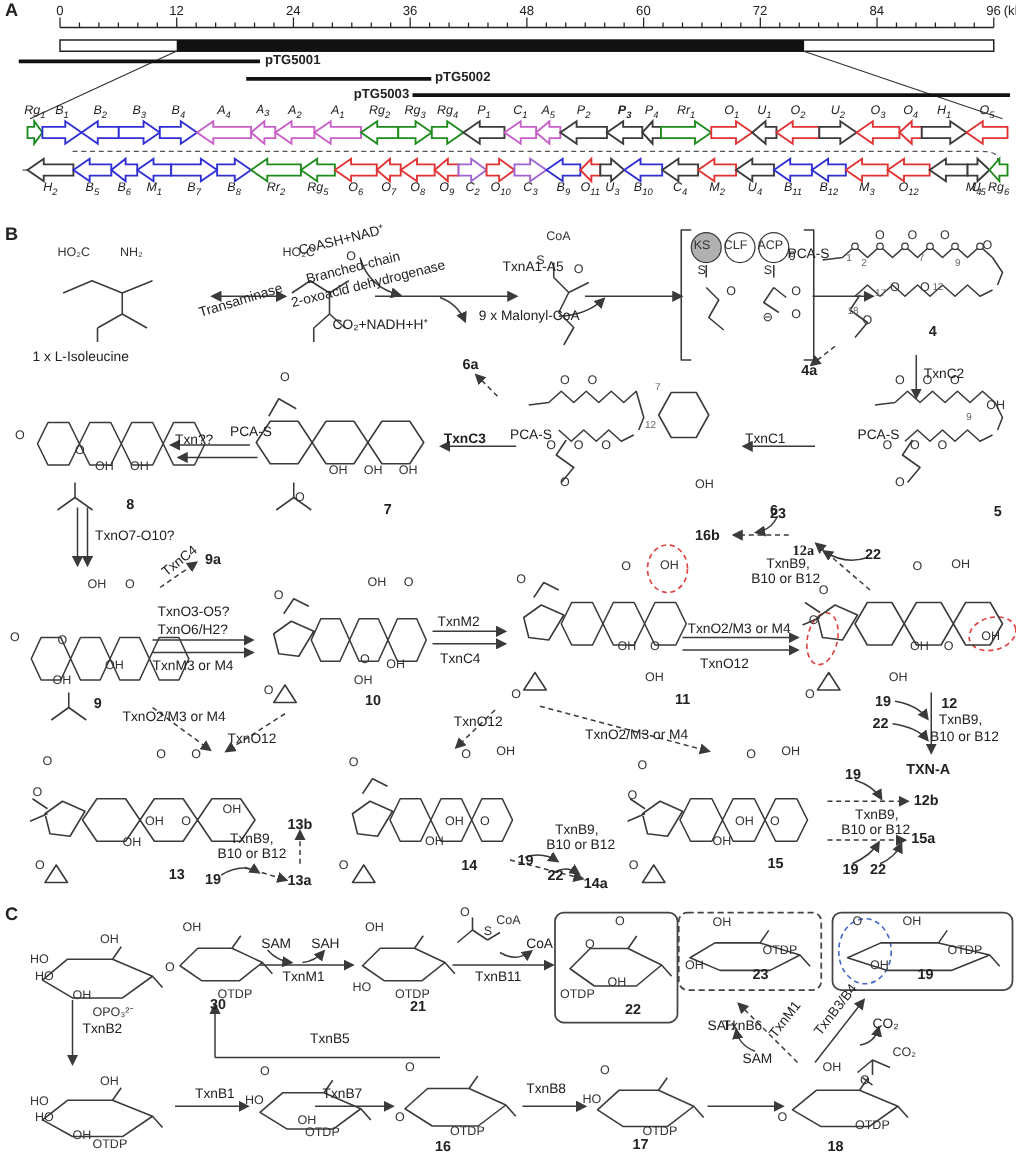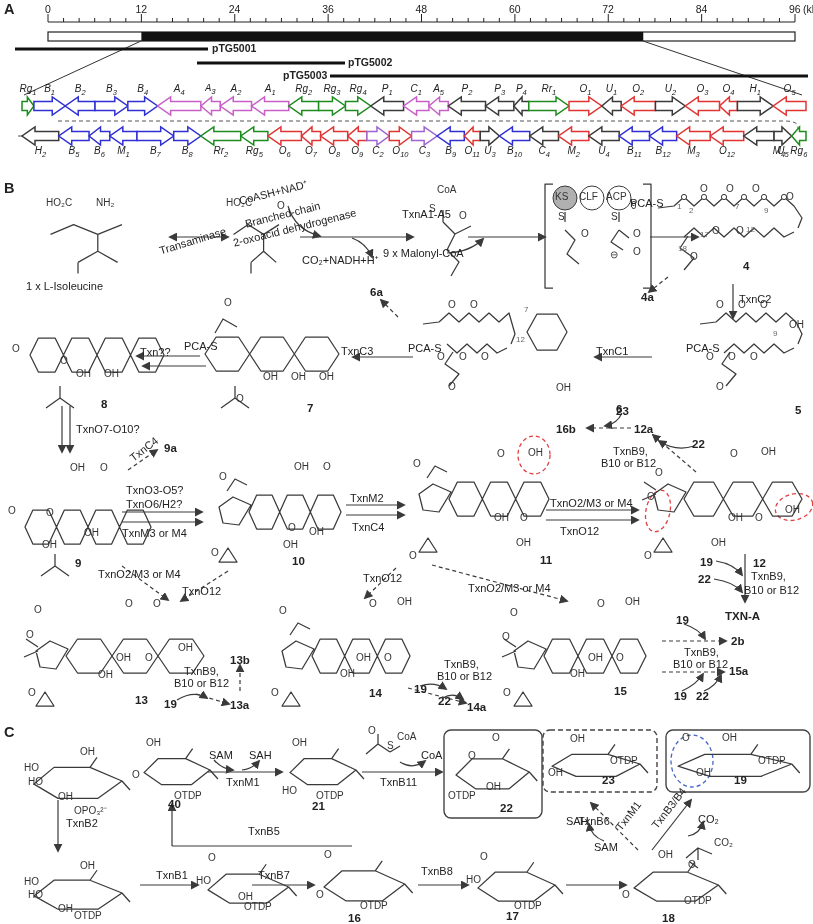--- a/index.html
+++ b/index.html
@@ -281,21 +281,21 @@
     <span class="t gene" style="left: 196.548px; top: 84px; width: 28px; font-family: Liberation Mono, monospace;"><span>A</span><sub>3</sub></span>
     <span class="t gene" style="left: 221.886px; top: 84px; width: 28px;"><span>A</span><sub>2</sub></span>
     <span class="t gene" style="left: 256.167px; top: 84px; width: 28px;"><span>A</span><sub>1</sub></span>
     <span class="t gene" style="left: 289.703px; top: 84px; width: 28px;"><span>Rg</span><sub>2</sub></span>
     <span class="t gene" style="left: 318.023px; top: 84px; width: 28px;"><span>Rg</span><sub>3</sub></span>
     <span class="t gene" style="left: 344.106px; top: 84px; width: 28px;"><span>Rg</span><sub>4</sub></span>
     <span class="t gene" style="left: 373.171px; top: 84px; width: 28px;"><span>P</span><sub>1</sub></span>
     <span class="t gene" style="left: 402.236px; top: 84px; width: 28px;"><span>C</span><sub>1</sub></span>
     <span class="t gene" style="left: 424.593px; top: 84px; width: 28px;"><span>A</span><sub>5</sub></span>
     <span class="t gene" style="left: 452.913px; top: 84px; width: 28px;"><span>P</span><sub>2</sub></span>
-    <span class="t gene" style="left: 485.703px; top: 84px; width: 28px;"><span>P</span><sub>3</sub></span>
+    <span class="t gene" style="left: 485.703px; top: 84px; width: 28px; font-weight: bold;"><span>P</span><sub>3</sub></span>
     <span class="t gene" style="left: 507.316px; top: 84px; width: 28px;"><span>P</span><sub>4</sub></span>
     <span class="t gene" style="left: 534.89px; top: 84px; width: 28px;"><span>Rr</span><sub>1</sub></span>
     <span class="t gene" style="left: 571.407px; top: 84px; width: 28px;"><span>O</span><sub>1</sub></span>
     <span class="t gene" style="left: 597.49px; top: 84px; width: 28px;"><span>U</span><sub>1</sub></span>
     <span class="t gene" style="left: 624.319px; top: 84px; width: 28px;"><span>O</span><sub>2</sub></span>
     <span class="t gene" style="left: 656.365px; top: 84px; width: 28px;"><span>U</span><sub>2</sub></span>
     <span class="t gene" style="left: 688.411px; top: 84px; width: 28px;"><span>O</span><sub>3</sub></span>
     <span class="t gene" style="left: 714.494px; top: 84px; width: 28px;"><span>O</span><sub>4</sub></span>
     <span class="t gene" style="left: 741.323px; top: 84px; width: 28px;"><span>H</span><sub>1</sub></span>
     <span class="t gene" style="left: 775.605px; top: 84px; width: 28px;"><span>O</span><sub>5</sub></span>
@@ -437,31 +437,31 @@
     <span class="t atom" style="left: 502px; top: 632px;">O</span>
     <span class="t atom" style="left: 588px; top: 653px;">OH</span>
     <span class="t atom" style="left: 616px; top: 653px;">O</span>
     <span class="t atom" style="left: 570px; top: 669px;">OH</span>
     <span class="t atom" style="left: 503px; top: 688px;">O</span>
     <span class="t " style="left: 26px; top: 281px;">1 x L-Isoleucine</span>
     <span class="t " style="left: 158px; top: 246px; transform: rotate(-17deg);">Transaminase</span>
     <span class="t " style="left: 238px; top: 196px; transform: rotate(-14deg);">CoASH+NAD⁺</span>
     <span class="t " style="left: 244px; top: 219px; transform: rotate(-14deg);">Branched-chain</span>
     <span class="t " style="left: 232px; top: 238px; transform: rotate(-14deg);">2-oxoacid dehydrogenase</span>
-    <span class="t " style="left: 266px; top: 255px; margin-left: 36px;">CO₂+NADH+H⁺</span>
+    <span class="t " style="left: 266px; top: 255px;">CO₂+NADH+H⁺</span>
     <span class="t " style="left: 402px; top: 209px;">TxnA1-A5</span>
     <span class="t " style="left: 383px; top: 248px;">9 x Malonyl-CoA</span>
     <span class="t " style="left: 630px; top: 198px;">PCA-S</span>
     <span class="t b" style="left: 743px; top: 261px;">4</span>
     <span class="t b" style="left: 641px; top: 292px;">4a</span>
     <span class="t b" style="left: 370px; top: 287px;">6a</span>
     <span class="t " style="left: 739px; top: 294px;">TxnC2</span>
     <span class="t " style="left: 184px; top: 341px;">PCA-S</span>
     <span class="t " style="left: 140px; top: 347px;">Txn??</span>
-    <span class="t " style="left: 341px; top: 346px;">TxnC3</span>
+    <span class="t " style="left: 355px; top: 346px; font-weight: bold;">TxnC3</span>
     <span class="t " style="left: 408px; top: 343px;">PCA-S</span>
     <span class="t " style="left: 596px; top: 346px;">TxnC1</span>
     <span class="t " style="left: 686px; top: 343px;">PCA-S</span>
     <span class="t b" style="left: 101px; top: 399px;">8</span>
     <span class="t b" style="left: 307px; top: 403px;">7</span>
     <span class="t b" style="left: 616px; top: 404px;">6</span>
     <span class="t b" style="left: 795px; top: 405px;">5</span>
     <span class="t " style="left: 76px; top: 424px;">TxnO7-O10?</span>
     <span class="t " style="left: 128px; top: 455px; transform: rotate(-38deg);">TxnC4</span>
     <span class="t b" style="left: 164px; top: 443px;">9a</span>
@@ -471,21 +471,21 @@
     <span class="t b" style="left: 75px; top: 558px;">9</span>
     <span class="t b" style="left: 292px; top: 556px;">10</span>
     <span class="t " style="left: 350px; top: 493px;">TxnM2</span>
     <span class="t " style="left: 352px; top: 522px;">TxnC4</span>
     <span class="t " style="left: 550px; top: 498px;">TxnO2/M3 or M4</span>
     <span class="t " style="left: 560px; top: 526px;">TxnO12</span>
     <span class="t b" style="left: 540px; top: 555px;">11</span>
     <span class="t b" style="left: 753px; top: 558px;">12</span>
     <span class="t b" style="left: 616px; top: 406px;">23</span>
     <span class="t b" style="left: 556px; top: 424px;">16b</span>
-    <span class="t b" style="left: 634px; top: 424px;">12a</span>
+    <span class="t b" style="left: 634px; top: 436px; font-family: Liberation Serif, serif;">12a</span>
     <span class="t " style="left: 613px; top: 446px;">TxnB9,</span>
     <span class="t " style="left: 601px; top: 458px;">B10 or B12</span>
     <span class="t b" style="left: 692px; top: 439px;">22</span>
     <span class="t " style="left: 98px; top: 569px;">TxnO2/M3 or M4</span>
     <span class="t " style="left: 182px; top: 586px;">TxnO12</span>
     <span class="t " style="left: 363px; top: 573px;">TxnO12</span>
     <span class="t " style="left: 468px; top: 583px;">TxnO2/M3 or M4</span>
     <span class="t b" style="left: 700px; top: 557px;">19</span>
     <span class="t b" style="left: 698px; top: 574px;">22</span>
     <span class="t " style="left: 751px; top: 571px;">TxnB9,</span>
@@ -498,21 +498,21 @@
     <span class="t b" style="left: 230px; top: 655px;">13b</span>
     <span class="t b" style="left: 230px; top: 700px;">13a</span>
     <span class="t b" style="left: 369px; top: 688px;">14</span>
     <span class="t " style="left: 444px; top: 659px;">TxnB9,</span>
     <span class="t " style="left: 437px; top: 671px;">B10 or B12</span>
     <span class="t b" style="left: 414px; top: 684px;">19</span>
     <span class="t b" style="left: 438px; top: 696px;">22</span>
     <span class="t b" style="left: 467px; top: 702px;">14a</span>
     <span class="t b" style="left: 614px; top: 686px;">15</span>
     <span class="t b" style="left: 676px; top: 615px;">19</span>
-    <span class="t b" style="left: 731px; top: 636px;">2b</span>
+    <span class="t b" style="left: 731px; top: 636px;">12b</span>
     <span class="t " style="left: 684px; top: 647px;">TxnB9,</span>
     <span class="t " style="left: 673px; top: 659px;">B10 or B12</span>
     <span class="t b" style="left: 729px; top: 666px;">15a</span>
     <span class="t b" style="left: 674px; top: 691px;">19</span>
     <span class="t b" style="left: 696px; top: 691px;">22</span>
     <span class="t atom" style="left: 80px; top: 747px;">OH</span>
     <span class="t atom" style="left: 24px; top: 763px;">HO</span>
     <span class="t atom" style="left: 28px; top: 777px;">HO</span>
     <span class="t atom" style="left: 58px; top: 792px;">OH</span>
     <span class="t atom" style="left: 74px; top: 806px;">OPO₃²⁻</span>
@@ -565,21 +565,21 @@
     <span class="t " style="left: 209px; top: 750px;">SAM</span>
     <span class="t " style="left: 249px; top: 750px;">SAH</span>
     <span class="t " style="left: 226px; top: 777px;">TxnM1</span>
     <span class="t " style="left: 421px; top: 750px;">CoA</span>
     <span class="t " style="left: 380px; top: 777px;">TxnB11</span>
     <span class="t " style="left: 566px; top: 816px;">SAH</span>
     <span class="t " style="left: 594px; top: 842px;">SAM</span>
     <span class="t " style="left: 614px; top: 826px; transform: rotate(-52deg);">TxnM1</span>
     <span class="t " style="left: 650px; top: 824px; transform: rotate(-52deg);">TxnB3/B4</span>
     <span class="t " style="left: 698px; top: 814px;">CO₂</span>
-    <span class="t b" style="left: 168px; top: 799px;">40</span>
-    <span class="t b" style="left: 312px; top: 801px;">21</span>
+    <span class="t b" style="left: 168px; top: 799px;">30</span>
+    <span class="t b" style="left: 328px; top: 801px;">21</span>
     <span class="t b" style="left: 500px; top: 803px;">22</span>
     <span class="t b" style="left: 602px; top: 775px;">23</span>
     <span class="t b" style="left: 734px; top: 775px;">19</span>
     <span class="t b" style="left: 348px; top: 913px;">16</span>
     <span class="t b" style="left: 506px; top: 911px;">17</span>
     <span class="t b" style="left: 662px; top: 913px;">18</span>
   </div>
 
 </body></html>

